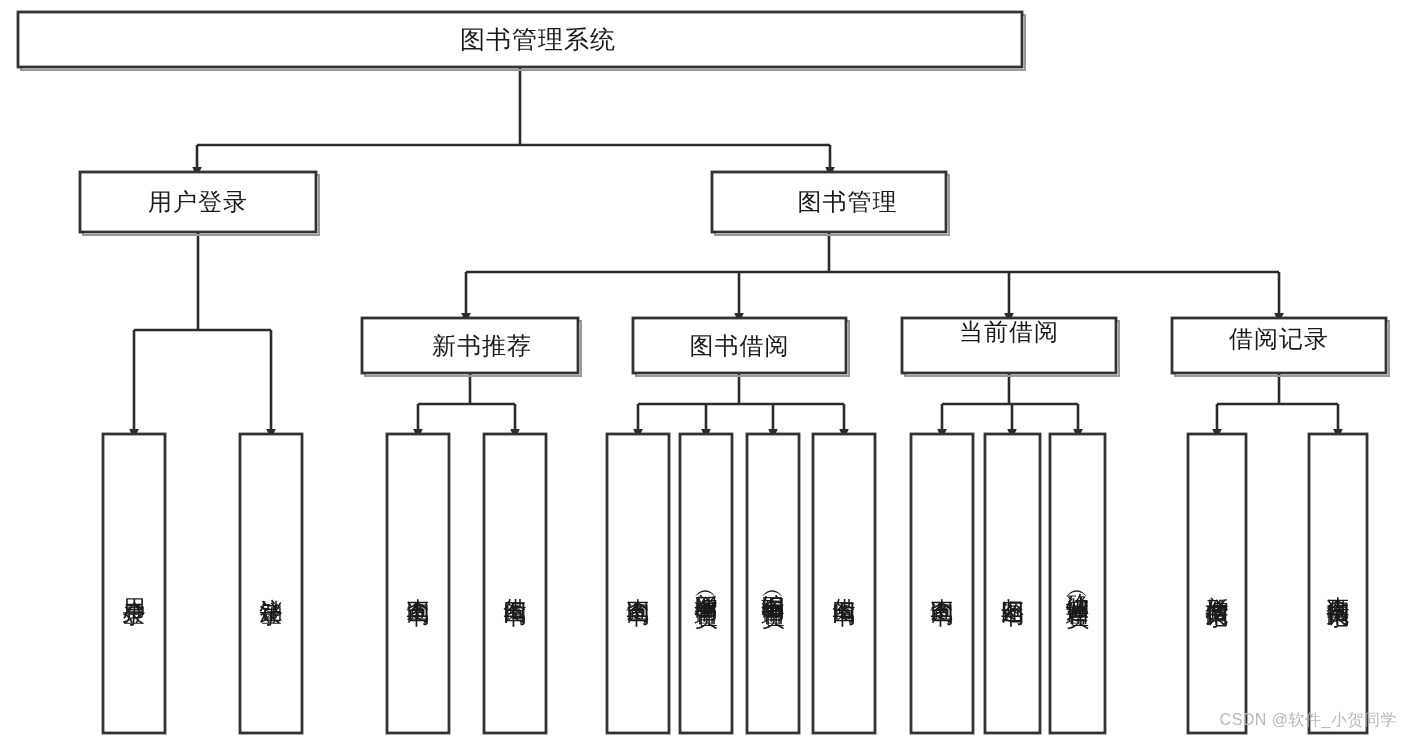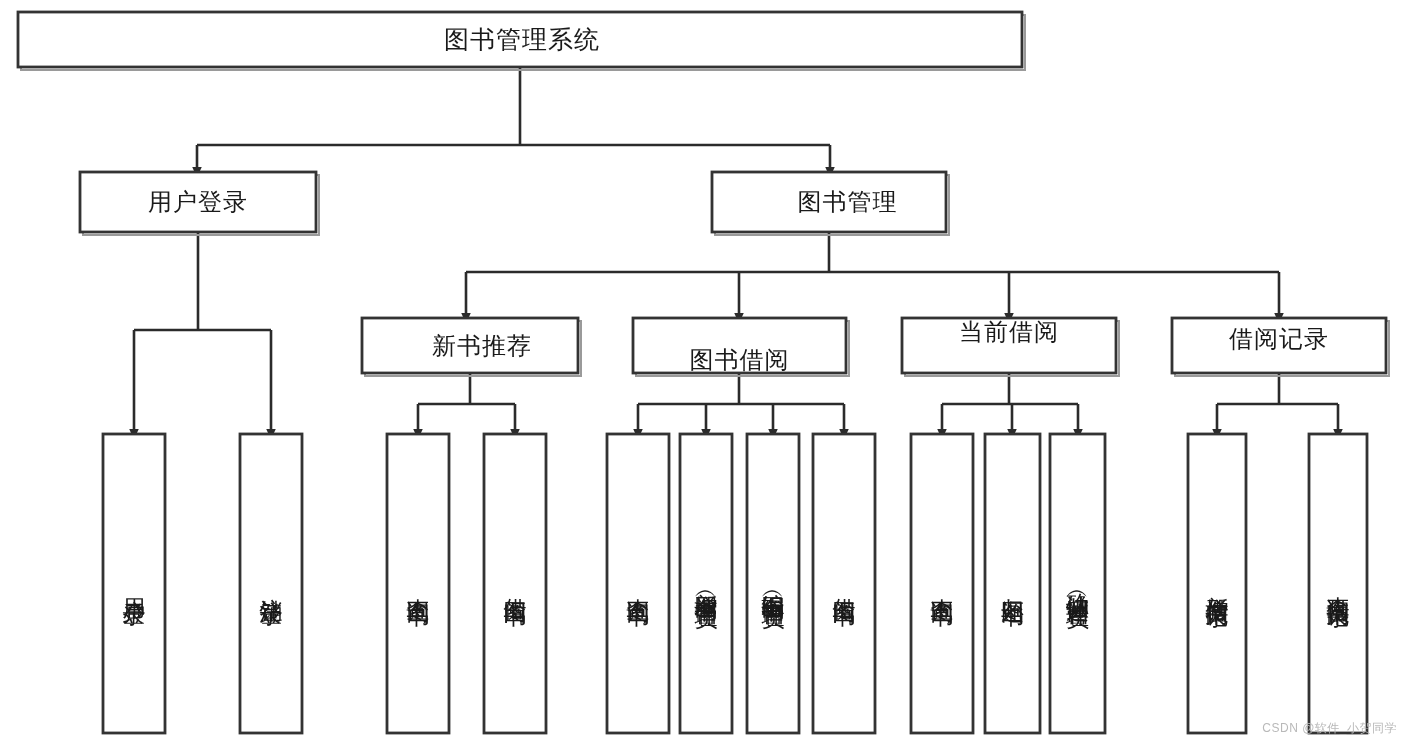--- a/index.html
+++ b/index.html
@@ -5,22 +5,22 @@
   html,body{margin:0;padding:0;background:#ffffff;}
   body{
     width:1405px;height:747px;
     font-family:"Liberation Sans","DejaVu Sans",sans-serif;
     overflow:hidden;
   }
   #stage{position:relative;width:1405px;height:747px;background:#fff;}
   svg{display:block;position:absolute;left:0;top:0;}
   .watermark{
     position:absolute;
-    right:8px;bottom:10px;
-    font-size:12px;
+    right:8px;bottom:16px;
+    font-size:16px;
     color:#b9b9b9;
     font-family:"Liberation Sans","DejaVu Sans",sans-serif;
     white-space:nowrap;
     letter-spacing:0.5px;
   }
   .vlabel-wrap{
     position:absolute;
     display:flex;
     align-items:center;
     justify-content:center;
@@ -135,37 +135,37 @@
         <rect x="813" y="434" width="62" height="299" fill="#ffffff" stroke="#333333" stroke-width="2.8"></rect>
         <rect x="911" y="434" width="62" height="299" fill="#ffffff" stroke="#333333" stroke-width="2.8"></rect>
         <rect x="985" y="434" width="55" height="299" fill="#ffffff" stroke="#333333" stroke-width="2.8"></rect>
         <rect x="1050" y="434" width="55" height="299" fill="#ffffff" stroke="#333333" stroke-width="2.8"></rect>
         <rect x="1188" y="434" width="58" height="299" fill="#ffffff" stroke="#333333" stroke-width="2.8"></rect>
         <rect x="1309" y="434" width="58" height="299" fill="#ffffff" stroke="#333333" stroke-width="2.8"></rect>
       </g>
     </g>
   </svg>
 
-  <div class="hlabel-wrap" style="left:20px;top:12px;width:1004px;height:55px;">
+  <div class="hlabel-wrap" style="left:36px;top:12px;width:1004px;height:55px;">
     <span class="rootlabel">图书管理系统</span>
   </div>
 
   <div class="hlabel-wrap" style="left:80px;top:172px;width:236px;height:60px;">
     <span class="hlabel">用户登录</span>
   </div>
 
   <div class="hlabel-wrap" style="left:712px;top:172px;width:271px;height:60px;">
     <span class="hlabel">图书管理</span>
   </div>
 
   <div class="hlabel-wrap" style="left:362px;top:318px;width:240px;height:55px;">
     <span class="hlabel">新书推荐</span>
   </div>
 
-  <div class="hlabel-wrap" style="left:633px;top:332px;width:213px;height:55px;">
+  <div class="hlabel-wrap" style="left:633px;top:318px;width:213px;height:55px;">
     <span class="hlabel">图书借阅</span>
   </div>
 
   <div class="hlabel-wrap" style="left:902px;top:304px;width:214px;height:55px;">
     <span class="hlabel">当前借阅</span>
   </div>
 
   <div class="hlabel-wrap" style="left:1172px;top:318px;width:214px;height:42px;">
     <span class="hlabel">借阅记录</span>
   </div>

